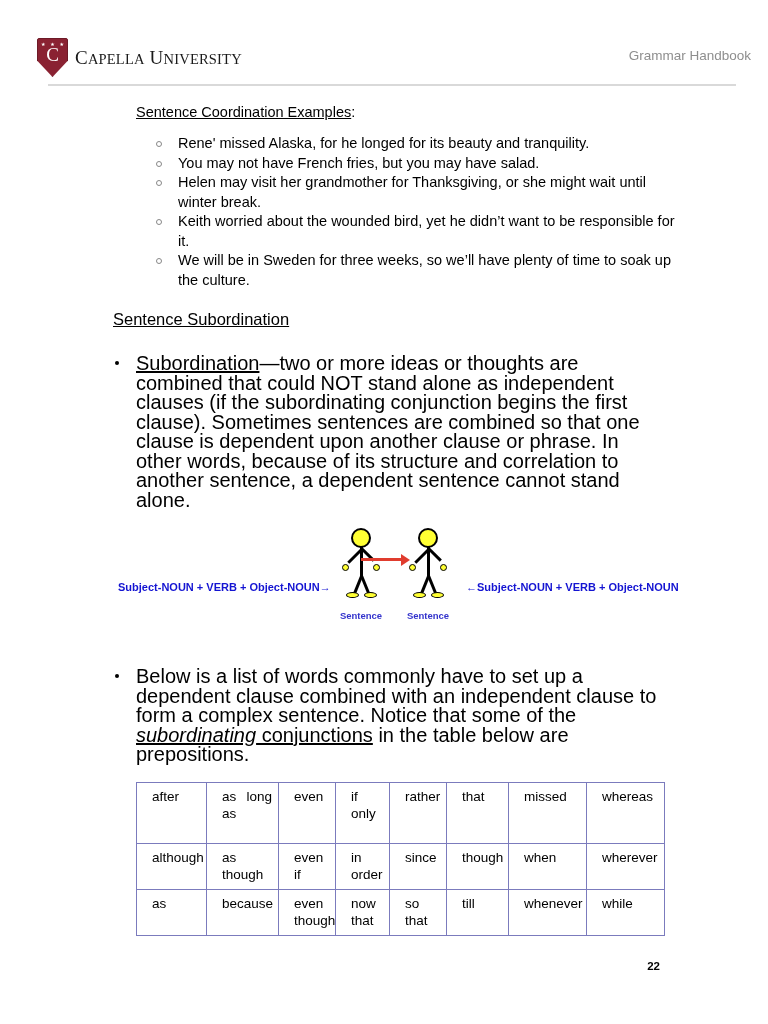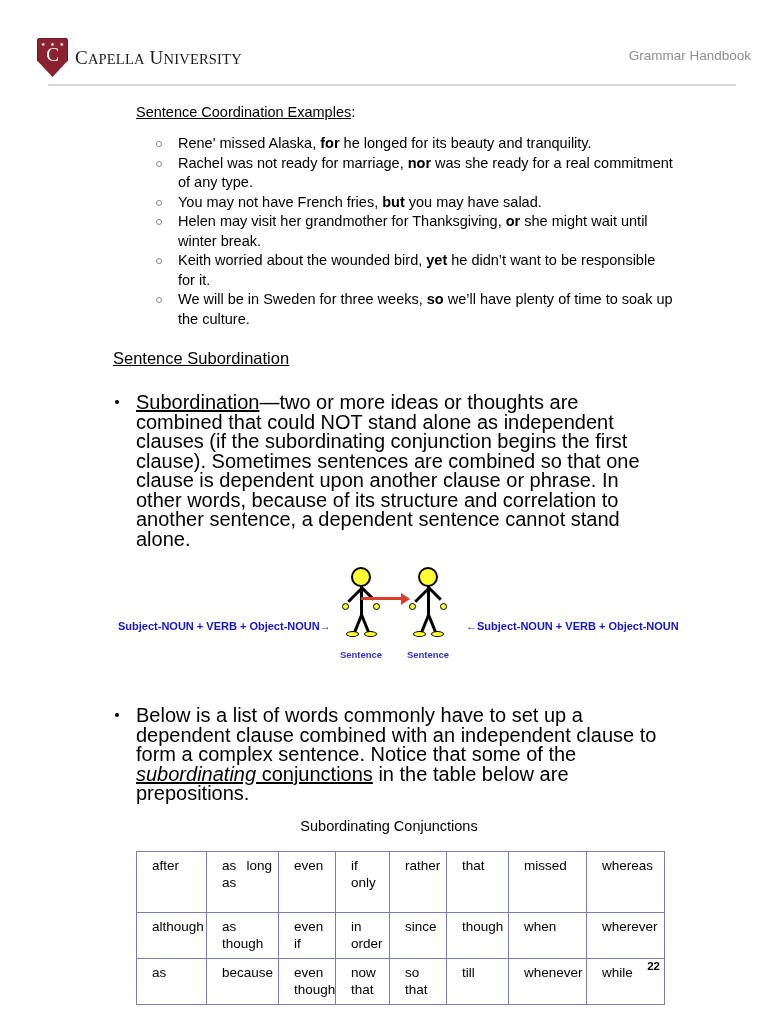--- a/index.html
+++ b/index.html
@@ -165,21 +165,21 @@
     position: absolute;
     left: -21px;
     top: 7px;
     width: 4px;
     height: 4px;
     border-radius: 50%;
     background: #000;
   }
   .u { text-decoration: underline; }
   .i { font-style: italic; }
-  .b { font-weight: bold; }
+  .b { font-weight: normal; }
 
   
   .diagram {
     position: relative;
     height: 116px;
     margin-top: 16px;
   }
   .diag-label {
     position: absolute;
     top: 55px;
@@ -319,21 +319,20 @@
   <div class="header-title">Grammar Handbook</div>
   <div class="header-rule"></div>
 </div>
 
 <div class="content">
 
   <div class="sub-head"><span class="u">Sentence Coordination Examples</span><span>:</span></div>
 
   <ul class="circle-list">
     <li><span>Rene' missed Alaska, </span><span class="b">for</span><span> he longed for its beauty and tranquility.</span></li>
-    <li><span>Rachel was not ready for marriage, </span><span class="b">nor</span><span> was she ready for a real commitment of any type.</span></li>
     <li><span>You may not have French fries, </span><span class="b">but</span><span> you may have salad.</span></li>
     <li><span>Helen may visit her grandmother for Thanksgiving, </span><span class="b">or</span><span> she might wait until winter break.</span></li>
     <li><span>Keith worried about the wounded bird, </span><span class="b">yet</span><span> he didn’t want to be responsible for it.</span></li>
     <li><span>We will be in Sweden for three weeks, </span><span class="b">so</span><span> we’ll have plenty of time to soak up the culture.</span></li>
   </ul>
 
   <div class="section-title">Sentence Subordination</div>
 
   <ul class="dot-list">
     <li><span class="u">Subordination</span><span>—two or more ideas or thoughts are combined that could NOT stand alone as independent clauses (if the subordinating conjunction begins the first clause).  Sometimes sentences are combined so that one clause is dependent upon another clause or phrase.  In other words, because of its structure and correlation to another sentence, a dependent sentence cannot stand alone.</span></li>
@@ -373,21 +372,20 @@
       <div class="foot" style="left:13px; top:66px;"></div>
       <div class="foot" style="left:31px; top:66px;"></div>
       <div class="fig-caption">Sentence</div>
     </div>
   </div>
 
   <ul class="dot-list">
     <li><span>Below is a list of words commonly have to set up a dependent clause combined with an independent clause to form a complex sentence.  Notice that some of the </span><span class="i u">subordinating</span><span class="u"> conjunctions</span><span> in the table below are prepositions.</span></li>
   </ul>
 
-  <div class="table-caption">Subordinating Conjunctions</div>
 
   <table class="conj">
     <tbody>
         <tr>
       <td class="col0">after</td>
       <td class="col1 justify"><span>as long as</span></td>
       <td class="col2">even</td>
       <td class="col3">if only</td>
       <td class="col4">rather</td>
       <td class="col5">that</td>

